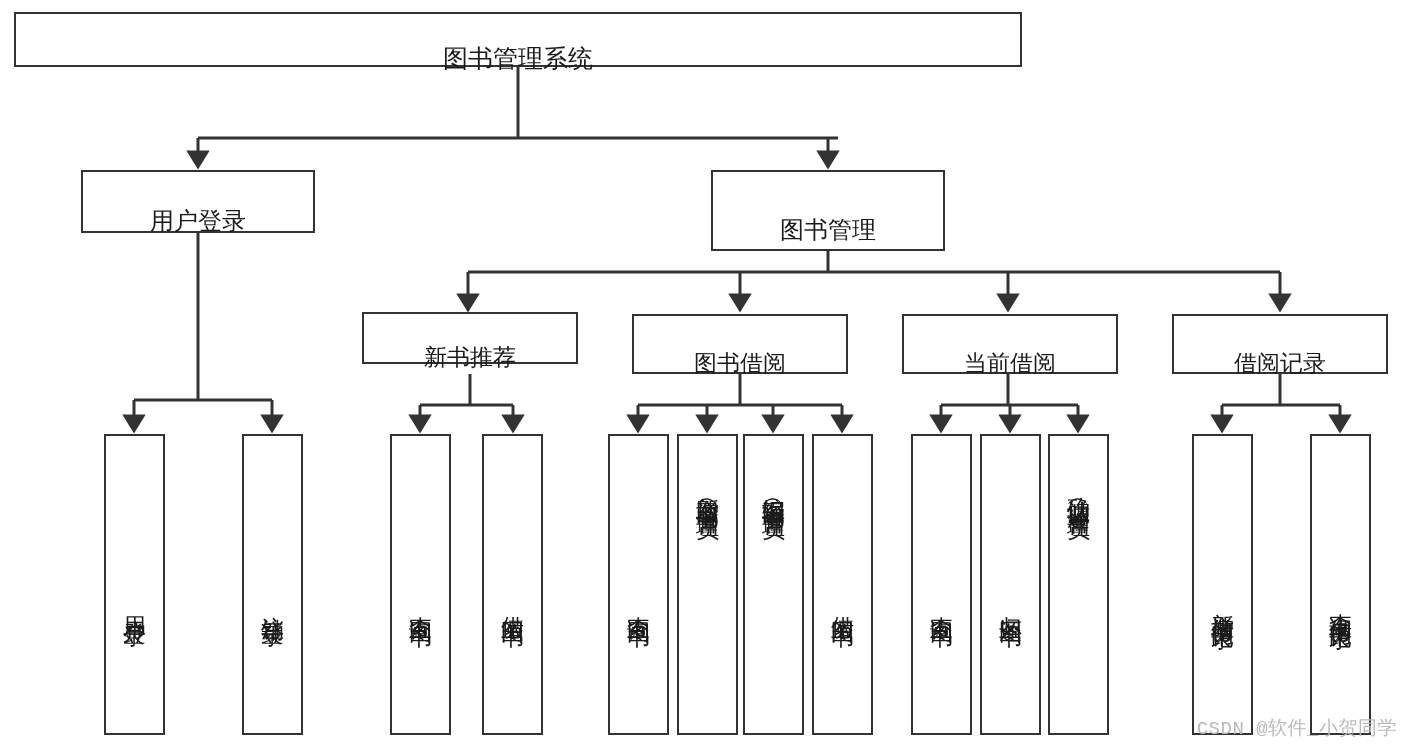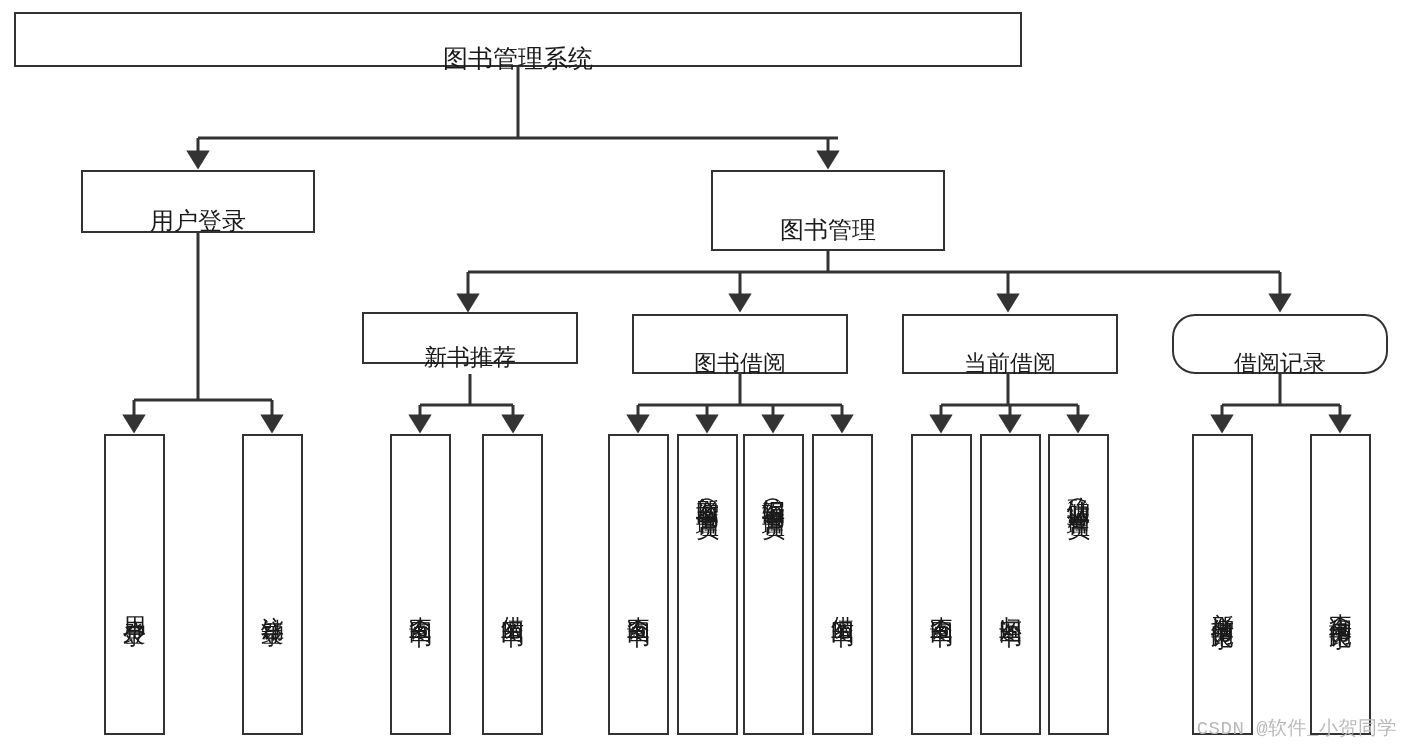--- a/index.html
+++ b/index.html
@@ -151,21 +151,21 @@
 
   <div class="node level3" style="left:362px; top:312px; width:216px; height:52px;">
     <span class="node-label">新书推荐</span>
   </div>
   <div class="node level3" style="left:632px; top:314px; width:216px; height:60px;">
     <span class="node-label">图书借阅</span>
   </div>
   <div class="node level3" style="left:902px; top:314px; width:216px; height:60px;">
     <span class="node-label">当前借阅</span>
   </div>
-  <div class="node level3" style="left:1172px; top:314px; width:216px; height:60px;border-radius:23px;">
+  <div class="node level3" style="left:1172px; top:314px; width:216px; height:60px;">
     <span class="node-label">借阅记录</span>
   </div>
 
   <div class="node leaf center-v" style="left:104px; top:434px; width:61px; height:301px;">
     <span class="node-label">用户登录</span>
   </div>
   <div class="node leaf center-v" style="left:242px; top:434px; width:61px; height:301px;">
     <span class="node-label">注销登录</span>
   </div>
 

